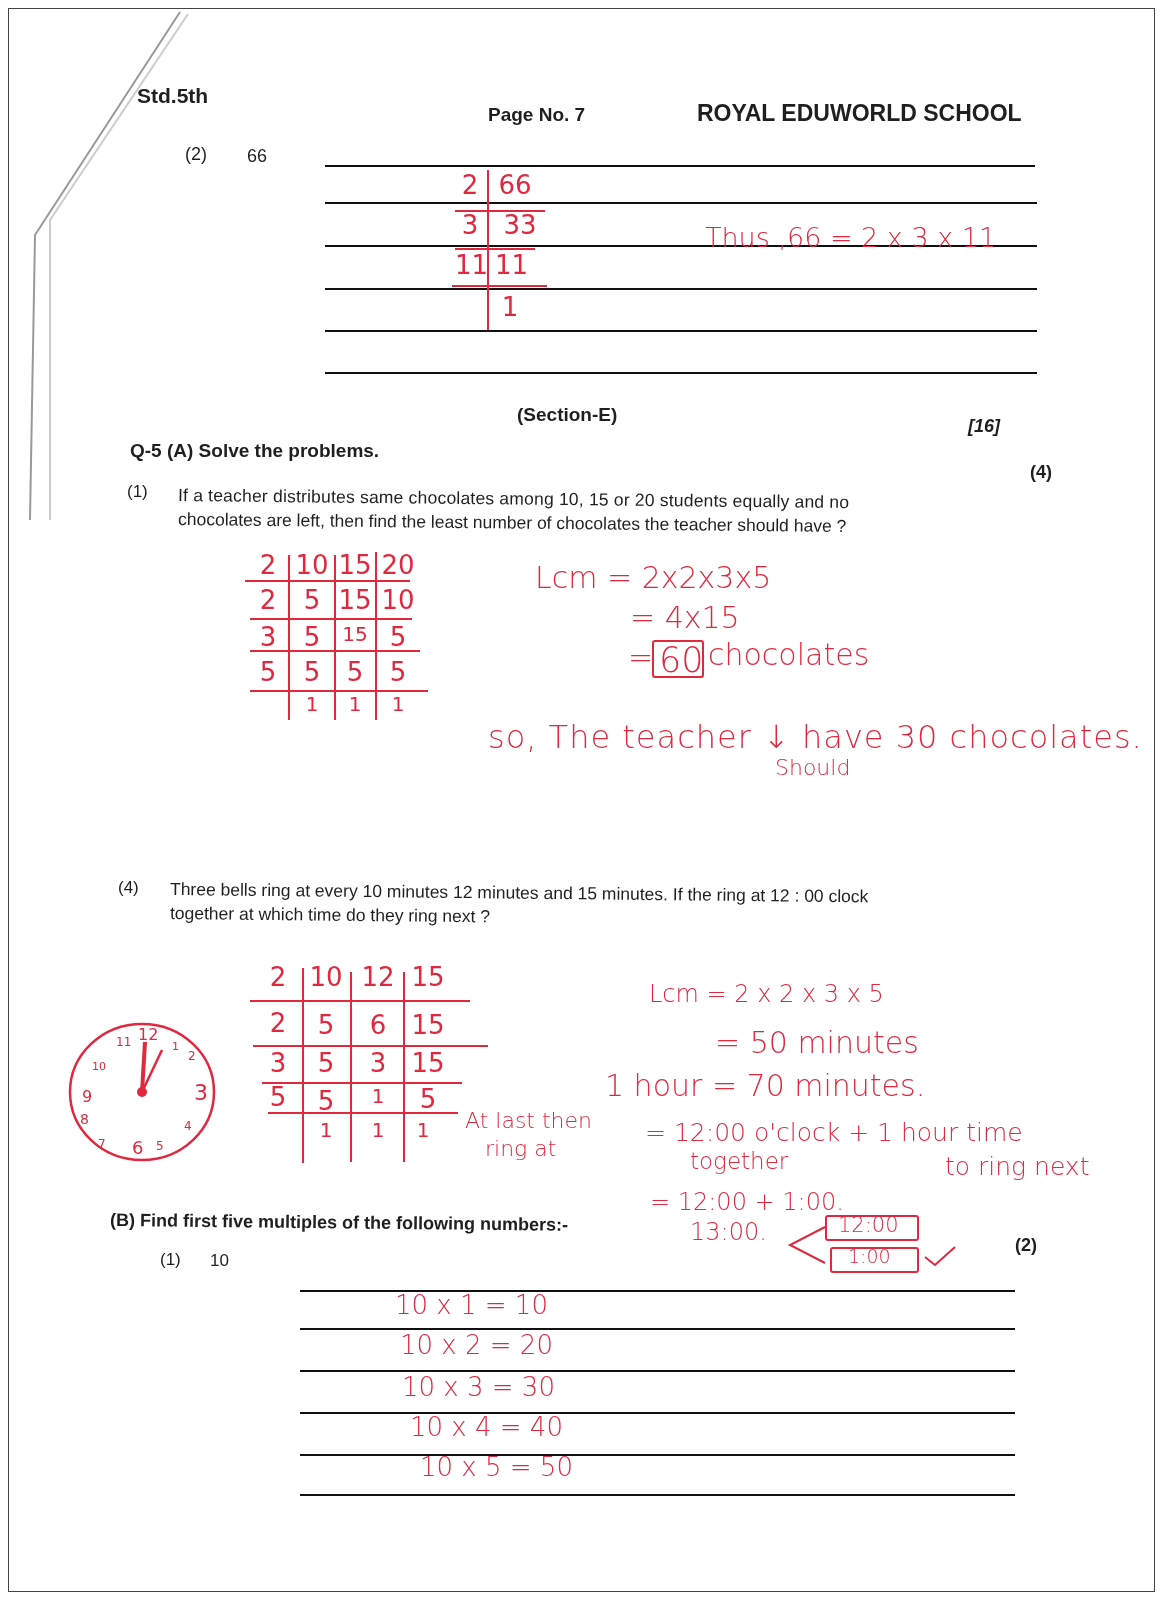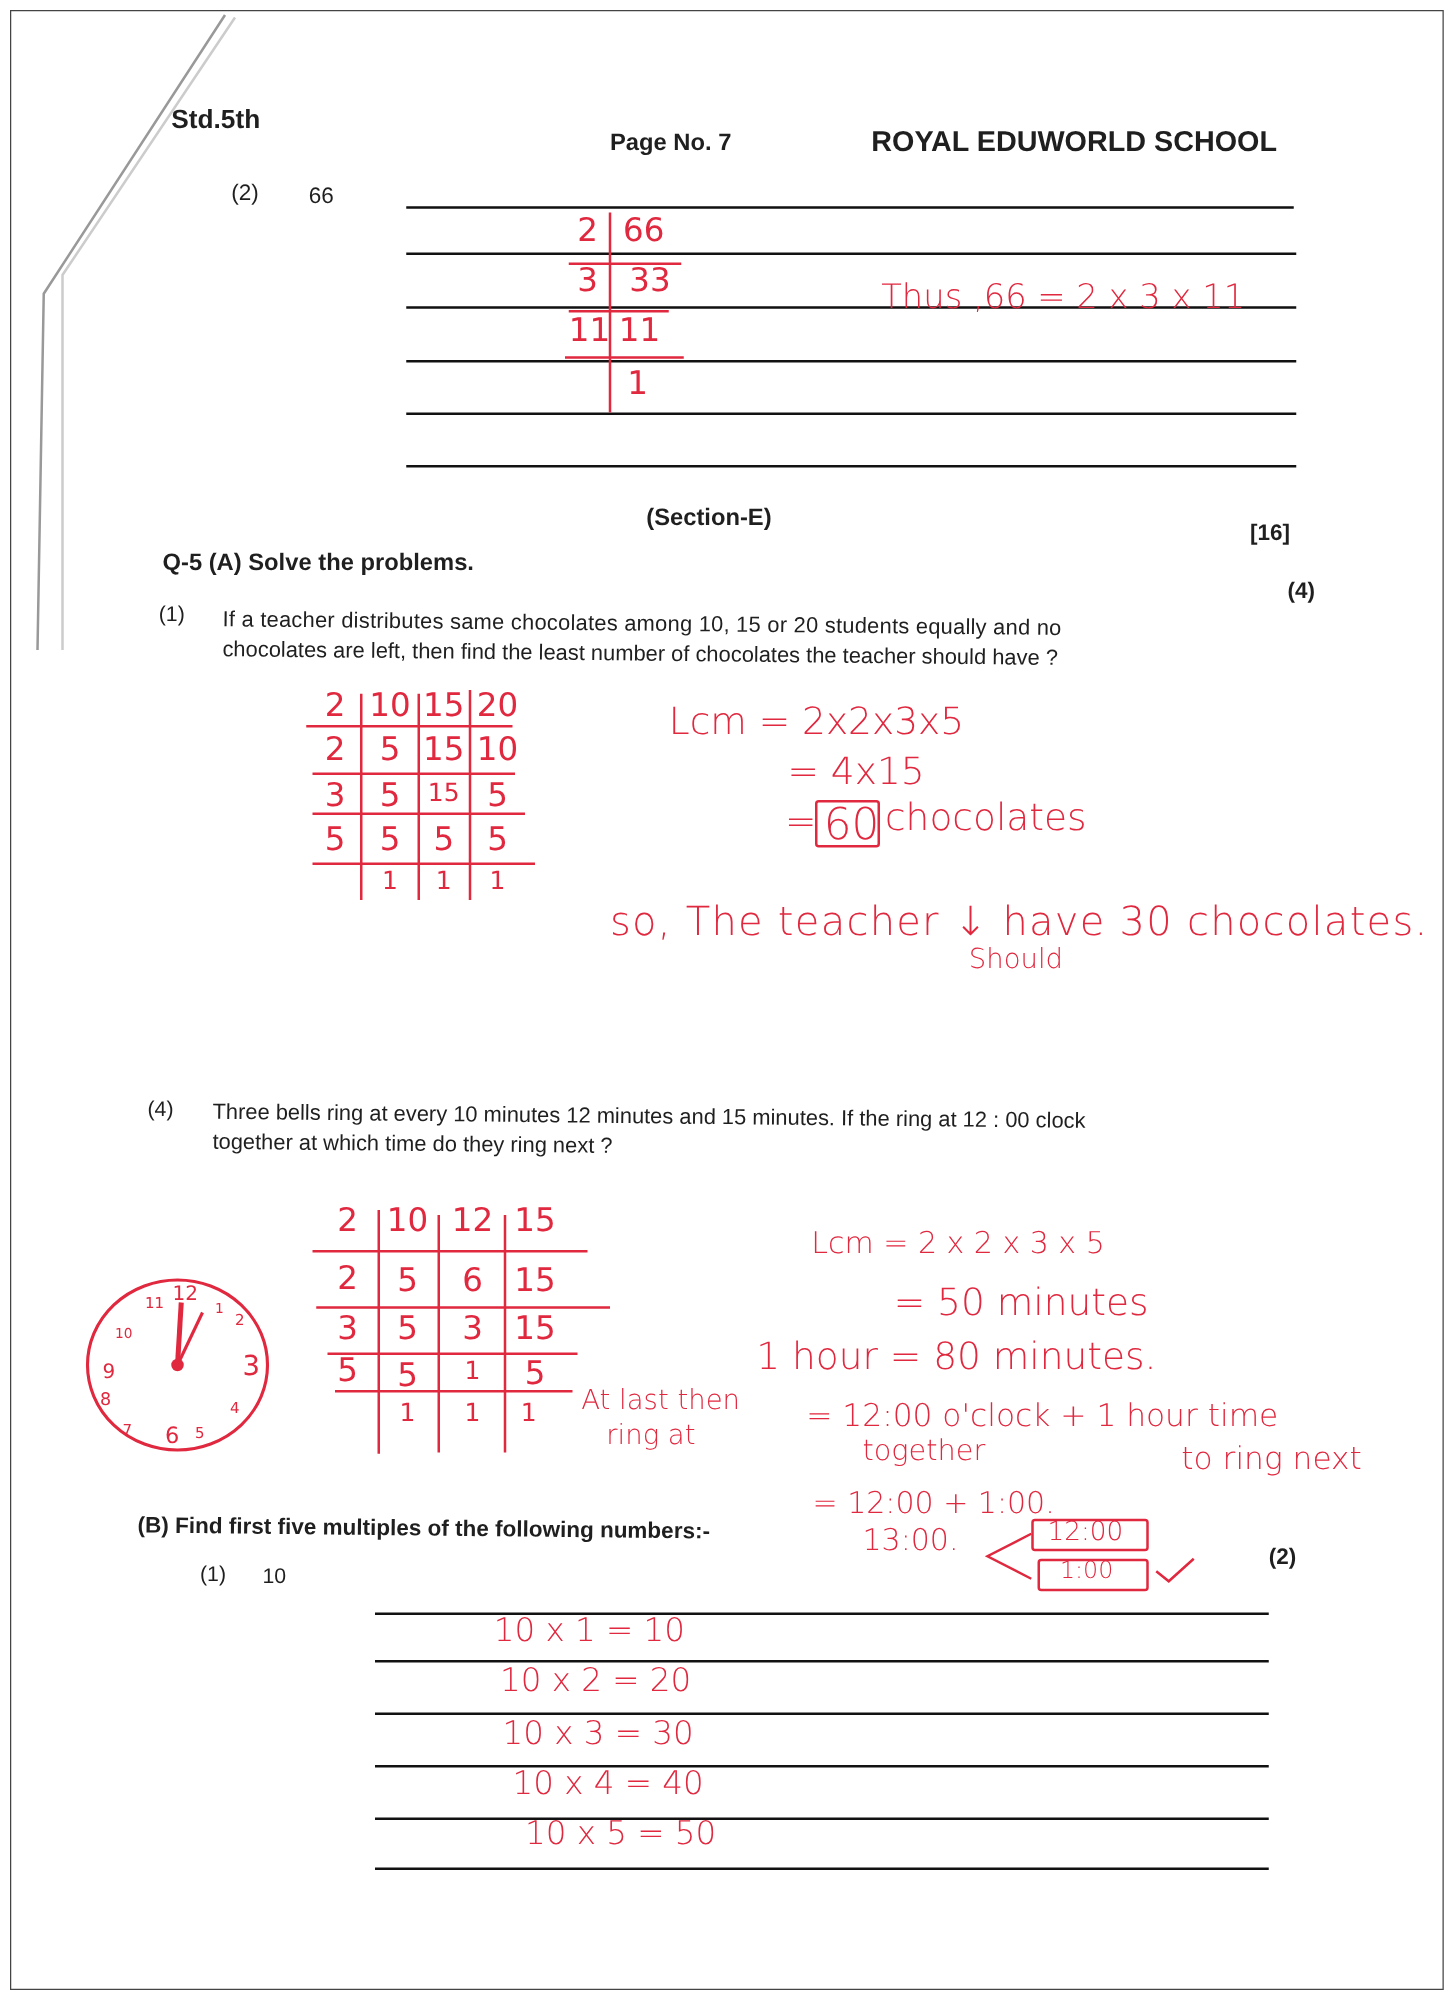--- a/index.html
+++ b/index.html
@@ -46,21 +46,21 @@
   <div class="cell" style="left:495px;top:170px;width:40px;">66</div>
   <div class="cell" style="left:455px;top:210px;width:30px;">3</div>
   <div class="cell" style="left:500px;top:210px;width:40px;">33</div>
   <div class="cell" style="left:455px;top:250px;width:30px;">11</div>
   <div class="cell" style="left:495px;top:250px;width:30px;">11</div>
   <div class="cell" style="left:495px;top:292px;width:30px;">1</div>
 </div>
 <div class="hw" style="left:705px;top:222px;font-size:27px;">Thus ,66 = 2 x 3 x 11</div>
 
 <div class="print bold" style="left:517px;top:404px;font-size:19px;">(Section-E)</div>
-<div class="print bold" style="left:1000px;top:416px;font-size:18px;">[16]</div>
+<div class="print bold" style="left:968px;top:416px;font-size:18px;font-style:italic;">[16]</div>
 
 <div class="print bold" style="left:130px;top:440px;font-size:19px;">Q-5 (A) Solve the problems.</div>
 <div class="print bold" style="left:1030px;top:462px;font-size:18px;">(4)</div>
 
 <div class="print" style="left:127px;top:482px;font-size:17px;">(1)</div>
 <div class="print" style="left:178px;top:485px;font-size:17.5px;letter-spacing:0.2px;transform:rotate(0.6deg);transform-origin:left;">If a teacher distributes same chocolates among 10, 15 or 20 students equally and no</div>
 <div class="print" style="left:178px;top:509px;font-size:17.5px;transform:rotate(0.6deg);transform-origin:left;">chocolates are left, then find the least number of chocolates the teacher should have ?</div>
 
 <div>
   <div class="vline" style="left:288px;top:555px;height:165px;"></div>
@@ -147,21 +147,21 @@
   <div class="cell" style="left:306px;top:1086px;width:40px;">5</div>
   <div class="cell" style="left:355px;top:1084px;width:46px;font-size:20px;">1</div>
   <div class="cell" style="left:408px;top:1084px;width:40px;">5</div>
   <div class="cell" style="left:306px;top:1118px;width:40px;font-size:20px;">1</div>
   <div class="cell" style="left:355px;top:1118px;width:46px;font-size:20px;">1</div>
   <div class="cell" style="left:408px;top:1118px;width:30px;font-size:20px;">1</div>
 </div>
 
 <div class="hw" style="left:605px;top:980px;font-size:24px;margin-left:44px;">Lcm = 2 x 2 x 3 x 5</div>
 <div class="hw" style="left:715px;top:1025px;font-size:30px;">= 50  minutes</div>
-<div class="hw" style="left:605px;top:1068px;font-size:30px;">1 hour = 80 minutes.</div>
+<div class="hw" style="left:605px;top:1068px;font-size:30px;">1 hour = 70 minutes.</div>
 <div class="hw" style="left:465px;top:1108px;font-size:22px;">At last then</div>
 <div class="hw" style="left:485px;top:1136px;font-size:22px;">ring at</div>
 <div class="hw" style="left:645px;top:1118px;font-size:25px;">= 12:00 o'clock + 1 hour time</div>
 <div class="hw" style="left:690px;top:1148px;font-size:23px;">together</div>
 <div class="hw" style="left:945px;top:1152px;font-size:25px;">to ring next</div>
 <div class="hw" style="left:650px;top:1188px;font-size:24px;">= 12:00   + 1:00.</div>
 <div class="hw" style="left:690px;top:1218px;font-size:24px;">13:00.</div>
 <div class="box" style="left:825px;top:1215px;width:90px;height:22px;"></div>
 <div class="hw" style="left:838px;top:1213px;font-size:21px;">12:00</div>
 <div class="box" style="left:830px;top:1247px;width:85px;height:22px;"></div>

